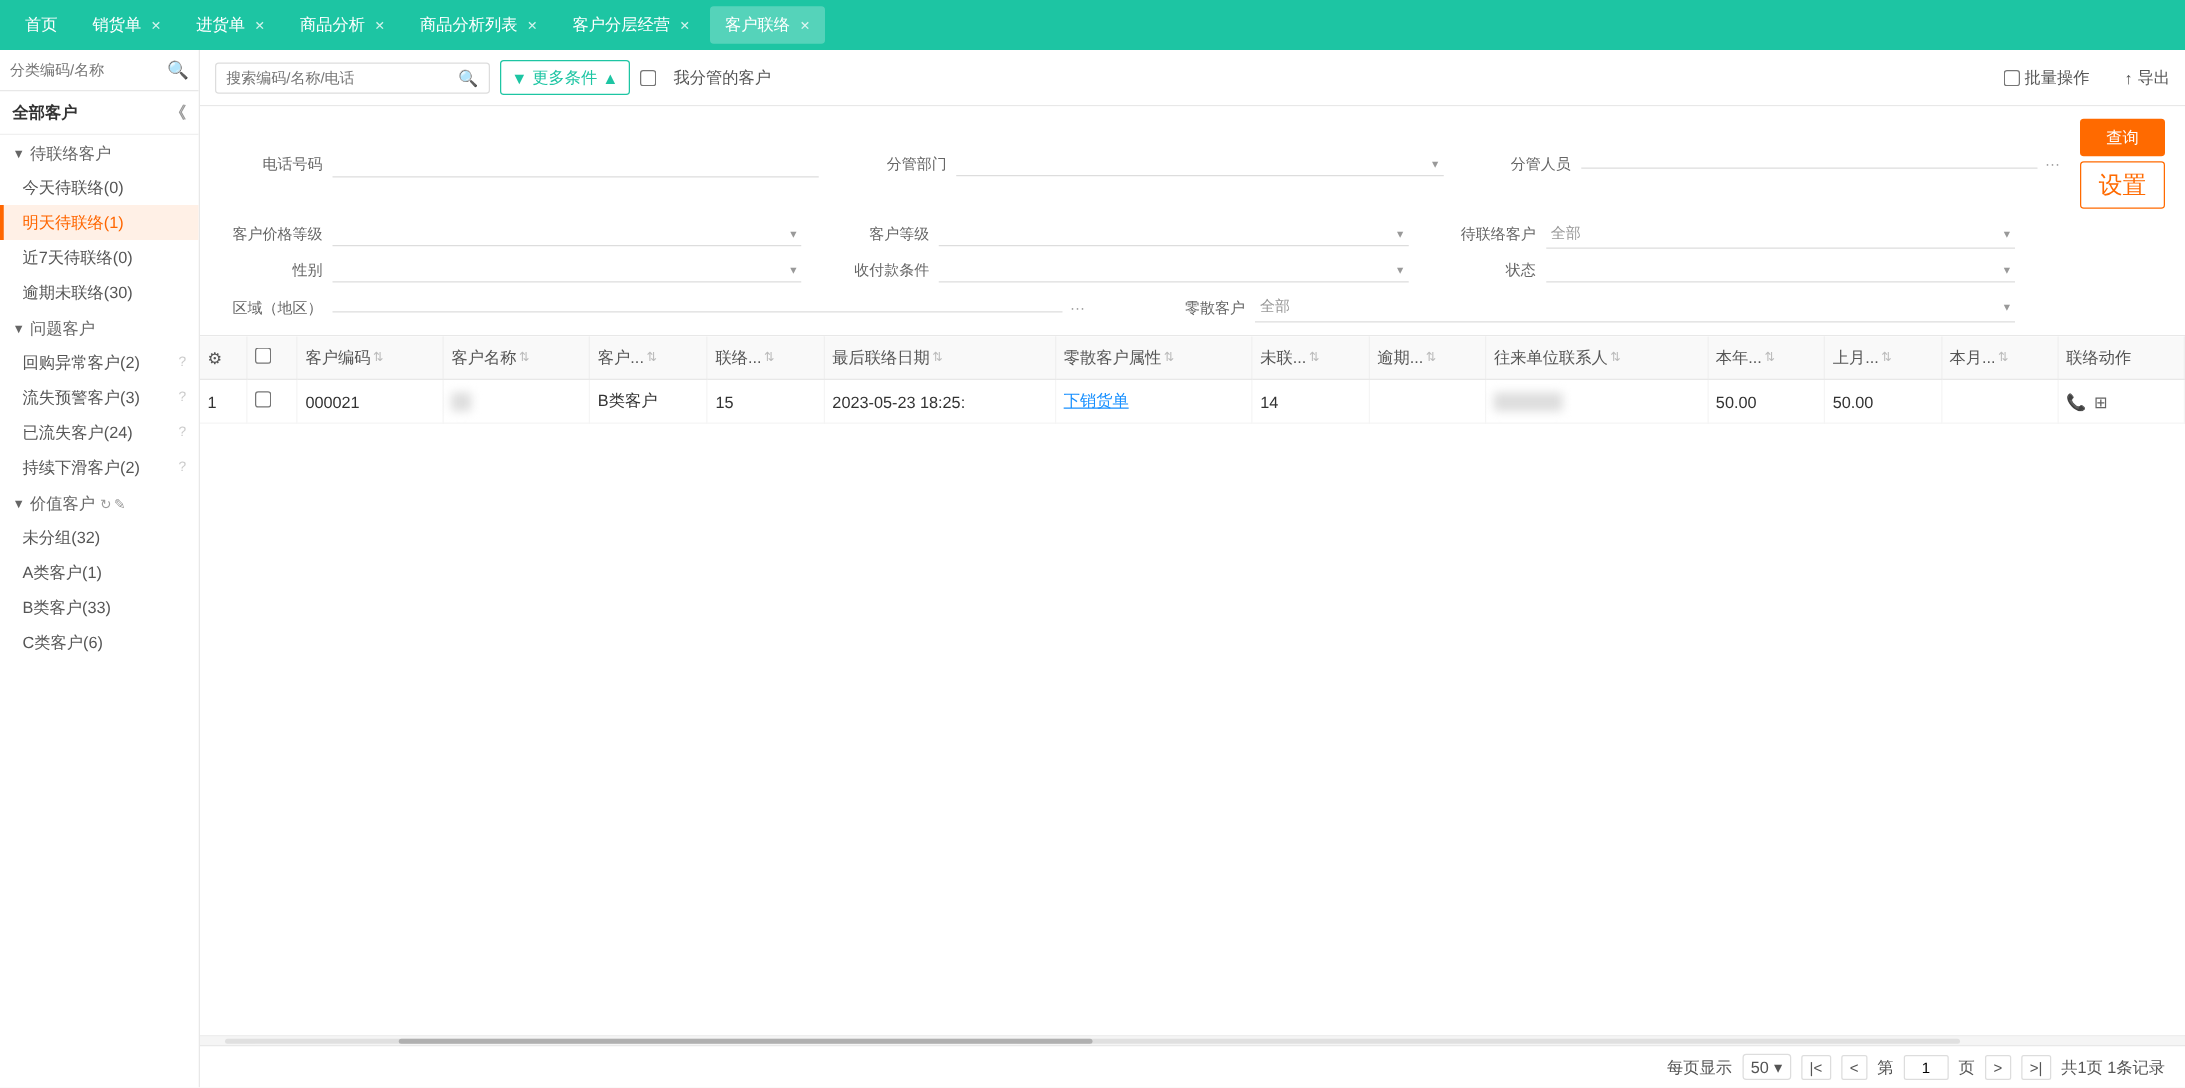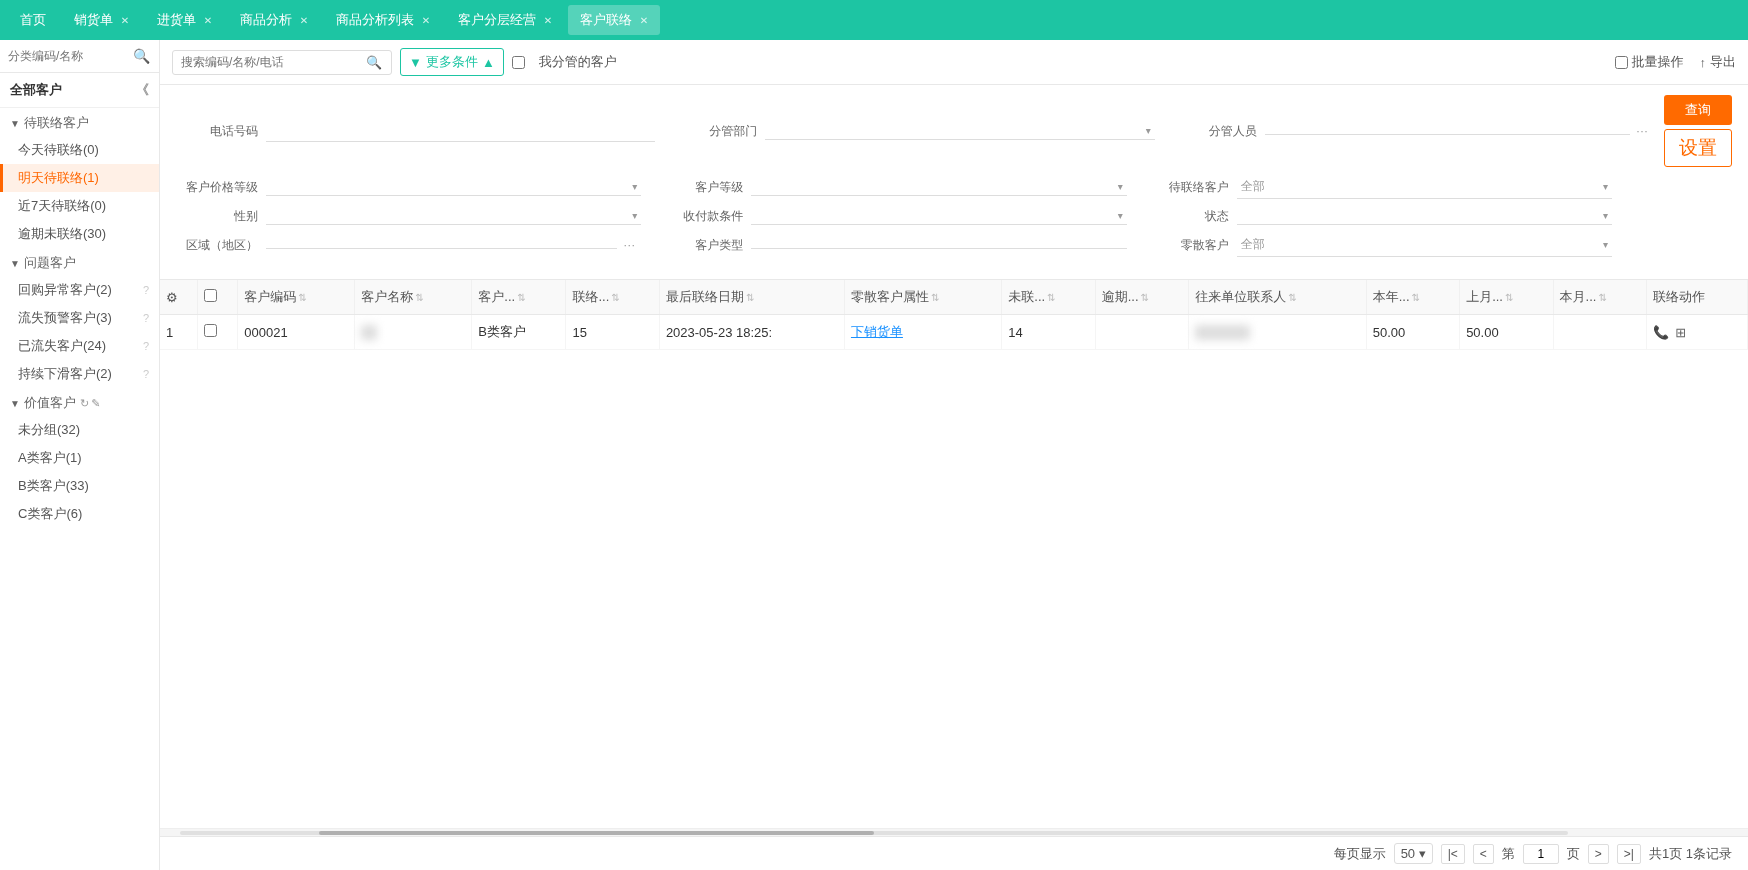--- a/index.html
+++ b/index.html
@@ -141,21 +141,21 @@
       align-items: center;
       gap: 14px;
       font-size: 12px;
       color: #555;
       cursor: pointer;
     }
     .toolbar-right {
       margin-left: auto;
       display: flex;
       align-items: center;
-      gap: 16px;
+      gap: 28px;
     }
     .batch-op {
       display: flex;
       align-items: center;
       gap: 4px;
       font-size: 12px;
       color: #555;
       cursor: pointer;
     }
     .export-btn {
@@ -172,21 +172,21 @@
       background: #fff;
       border-bottom: 1px solid #e8e8e8;
       padding: 10px 16px;
     }
     .filter-row {
       display: flex;
       align-items: center;
       margin-bottom: 8px;
       gap: 0;
     }
-    .filter-row:last-child { margin-bottom: 12px; }
+    .filter-row:last-child { margin-bottom: 0; }
     .filter-field {
       display: flex;
       align-items: center;
       flex: 1;
     }
     .filter-label {
       font-size: 12px;
       color: #666;
       white-space: nowrap;
       min-width: 90px;
@@ -555,26 +555,20 @@
 
       <div class="filter-row">
         <div class="filter-field">
           <span class="filter-label">区域（地区）</span>
           <div class="filter-select">
             <span class="filter-select-text"></span>
           </div>
           <span class="filter-dots">···</span>
         </div>
         <div class="filter-sep"></div>
-        <div class="filter-field">
-          <span class="filter-label">客户类型</span>
-          <div class="filter-select">
-            <span class="filter-select-text"></span>
-          </div>
-        </div>
         <div class="filter-sep"></div>
         <div class="filter-field">
           <span class="filter-label">零散客户</span>
           <div class="filter-select" style="flex:1">
             <span class="filter-select-text">全部</span>
             <span class="filter-select-arrow">▾</span>
           </div>
         </div>
         <div style="width:120px;"></div>
       </div>

